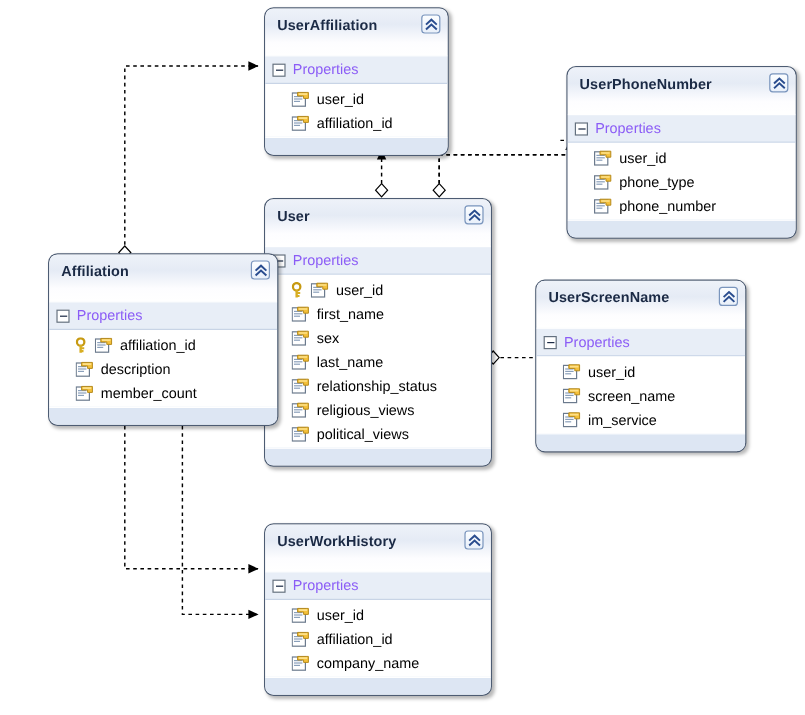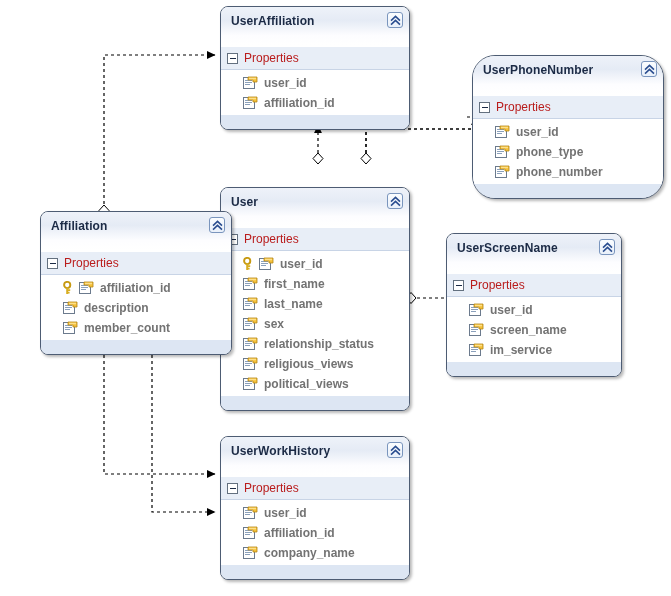--- a/index.html
+++ b/index.html
@@ -97,21 +97,21 @@
     content: "";
     position: absolute;
     left: 1.5px;
     top: 4px;
     width: 6px;
     height: 1px;
     background: #1b2a45;
   }
   .section-label {
     font-size: 12px;
-    color: #b91c1c;
+    color: #8b5cf6;
   }
 
   .prop-list {
     background: #ffffff;
     padding: 3px 0 1px 0;
   }
   .prop-row {
     height: 20px;
     display: flex;
     align-items: center;
@@ -127,23 +127,22 @@
   }
   .prop-row.haskey { padding-left: 38px; }
   .prop-icon {
     width: 15px;
     height: 14px;
     flex: none;
     margin-right: 6px;
   }
   .prop-name {
     font-size: 12px;
-    color: #737373;
+    color: #000000;
     white-space: nowrap;
-    font-weight: bold;
   }
   .entity-footer {
     height: 14px;
     background: #dde6f3;
     border-top: 1px solid #ffffff;
   }
 </style>
 </head>
 <body>
 
@@ -182,21 +181,21 @@
       <path d="M152,338 L147,343.5 L152,349 L157,343.5 Z" fill="#fff" stroke="#000" stroke-width="1"></path>
     </g>
 
     <g>
       <path d="M104,343 L104,474 L215,474" fill="none" stroke="#000" stroke-width="1.2" stroke-dasharray="3,3" marker-end="url(#arrowFilled)"></path>
       <path d="M104,338 L99,343.5 L104,349 L109,343.5 Z" fill="#fff" stroke="#000" stroke-width="1"></path>
     </g>
   </svg>
 
   <div id="entity-layer">
-      <div class="entity" style="left: 220px; top: 6px; width: 190px;">
+      <div class="entity" style="left: 220px; top: 6px; width: 154px;">
         <div class="entity-header">
           <div class="entity-title">UserAffiliation</div>
           <div class="collapse-btn">
             <svg width="11" height="11" viewBox="0 0 11 11">
               <path d="M1.6,5 L5.5,1.4 L9.4,5" fill="none" stroke="#2a4d8f" stroke-width="1.6" stroke-linecap="square"></path>
               <path d="M1.6,9 L5.5,5.4 L9.4,9" fill="none" stroke="#2a4d8f" stroke-width="1.6" stroke-linecap="square"></path>
             </svg>
           </div>
         </div>
         <div class="section-row">
@@ -222,21 +221,21 @@
                 <rect x="2" y="6" width="7" height="1" fill="#8aa0bb"></rect>
                 <rect x="2" y="8" width="5" height="1" fill="#8aa0bb"></rect>
                 <path d="M5,1 L14,1 L14,6 L10,6 L10,4 L5,4 Z" fill="#f5c13a" stroke="#b38617" stroke-width="0.8"></path>
                 <path d="M6,1.8 L13,1.8 L13,3.2 L6,3.2 Z" fill="#fde08a"></path>
               </svg></span>
             <span class="prop-name">affiliation_id</span>
           </div>
         </div>
         <div class="entity-footer"></div>
       </div>
-      <div class="entity" style="left: 472px; top: 55px; width: 192px; border-radius: 23px;">
+      <div class="entity" style="left: 472px; top: 55px; width: 192px;">
         <div class="entity-header">
           <div class="entity-title">UserPhoneNumber</div>
           <div class="collapse-btn">
             <svg width="11" height="11" viewBox="0 0 11 11">
               <path d="M1.6,5 L5.5,1.4 L9.4,5" fill="none" stroke="#2a4d8f" stroke-width="1.6" stroke-linecap="square"></path>
               <path d="M1.6,9 L5.5,5.4 L9.4,9" fill="none" stroke="#2a4d8f" stroke-width="1.6" stroke-linecap="square"></path>
             </svg>
           </div>
         </div>
         <div class="section-row">
@@ -273,21 +272,21 @@
                 <rect x="2" y="6" width="7" height="1" fill="#8aa0bb"></rect>
                 <rect x="2" y="8" width="5" height="1" fill="#8aa0bb"></rect>
                 <path d="M5,1 L14,1 L14,6 L10,6 L10,4 L5,4 Z" fill="#f5c13a" stroke="#b38617" stroke-width="0.8"></path>
                 <path d="M6,1.8 L13,1.8 L13,3.2 L6,3.2 Z" fill="#fde08a"></path>
               </svg></span>
             <span class="prop-name">phone_number</span>
           </div>
         </div>
         <div class="entity-footer"></div>
       </div>
-      <div class="entity" style="left: 220px; top: 165px; width: 190px; margin-top: 22px;">
+      <div class="entity" style="left: 220px; top: 165px; width: 190px;">
         <div class="entity-header">
           <div class="entity-title">User</div>
           <div class="collapse-btn">
             <svg width="11" height="11" viewBox="0 0 11 11">
               <path d="M1.6,5 L5.5,1.4 L9.4,5" fill="none" stroke="#2a4d8f" stroke-width="1.6" stroke-linecap="square"></path>
               <path d="M1.6,9 L5.5,5.4 L9.4,9" fill="none" stroke="#2a4d8f" stroke-width="1.6" stroke-linecap="square"></path>
             </svg>
           </div>
         </div>
         <div class="section-row">
@@ -326,32 +325,32 @@
           </div>
           <div class="prop-row">
             <span class="prop-icon"><svg width="15" height="14" viewBox="0 0 15 14">
                 <rect x="0.5" y="1.5" width="11" height="11" fill="#ffffff" stroke="#6b7a8d" stroke-width="1"></rect>
                 <rect x="2" y="4" width="7" height="1" fill="#8aa0bb"></rect>
                 <rect x="2" y="6" width="7" height="1" fill="#8aa0bb"></rect>
                 <rect x="2" y="8" width="5" height="1" fill="#8aa0bb"></rect>
                 <path d="M5,1 L14,1 L14,6 L10,6 L10,4 L5,4 Z" fill="#f5c13a" stroke="#b38617" stroke-width="0.8"></path>
                 <path d="M6,1.8 L13,1.8 L13,3.2 L6,3.2 Z" fill="#fde08a"></path>
               </svg></span>
+            <span class="prop-name">sex</span>
+          </div>
+          <div class="prop-row">
+            <span class="prop-icon"><svg width="15" height="14" viewBox="0 0 15 14">
+                <rect x="0.5" y="1.5" width="11" height="11" fill="#ffffff" stroke="#6b7a8d" stroke-width="1"></rect>
+                <rect x="2" y="4" width="7" height="1" fill="#8aa0bb"></rect>
+                <rect x="2" y="6" width="7" height="1" fill="#8aa0bb"></rect>
+                <rect x="2" y="8" width="5" height="1" fill="#8aa0bb"></rect>
+                <path d="M5,1 L14,1 L14,6 L10,6 L10,4 L5,4 Z" fill="#f5c13a" stroke="#b38617" stroke-width="0.8"></path>
+                <path d="M6,1.8 L13,1.8 L13,3.2 L6,3.2 Z" fill="#fde08a"></path>
+              </svg></span>
             <span class="prop-name">last_name</span>
-          </div>
-          <div class="prop-row">
-            <span class="prop-icon"><svg width="15" height="14" viewBox="0 0 15 14">
-                <rect x="0.5" y="1.5" width="11" height="11" fill="#ffffff" stroke="#6b7a8d" stroke-width="1"></rect>
-                <rect x="2" y="4" width="7" height="1" fill="#8aa0bb"></rect>
-                <rect x="2" y="6" width="7" height="1" fill="#8aa0bb"></rect>
-                <rect x="2" y="8" width="5" height="1" fill="#8aa0bb"></rect>
-                <path d="M5,1 L14,1 L14,6 L10,6 L10,4 L5,4 Z" fill="#f5c13a" stroke="#b38617" stroke-width="0.8"></path>
-                <path d="M6,1.8 L13,1.8 L13,3.2 L6,3.2 Z" fill="#fde08a"></path>
-              </svg></span>
-            <span class="prop-name">sex</span>
           </div>
           <div class="prop-row">
             <span class="prop-icon"><svg width="15" height="14" viewBox="0 0 15 14">
                 <rect x="0.5" y="1.5" width="11" height="11" fill="#ffffff" stroke="#6b7a8d" stroke-width="1"></rect>
                 <rect x="2" y="4" width="7" height="1" fill="#8aa0bb"></rect>
                 <rect x="2" y="6" width="7" height="1" fill="#8aa0bb"></rect>
                 <rect x="2" y="8" width="5" height="1" fill="#8aa0bb"></rect>
                 <path d="M5,1 L14,1 L14,6 L10,6 L10,4 L5,4 Z" fill="#f5c13a" stroke="#b38617" stroke-width="0.8"></path>
                 <path d="M6,1.8 L13,1.8 L13,3.2 L6,3.2 Z" fill="#fde08a"></path>
               </svg></span>

